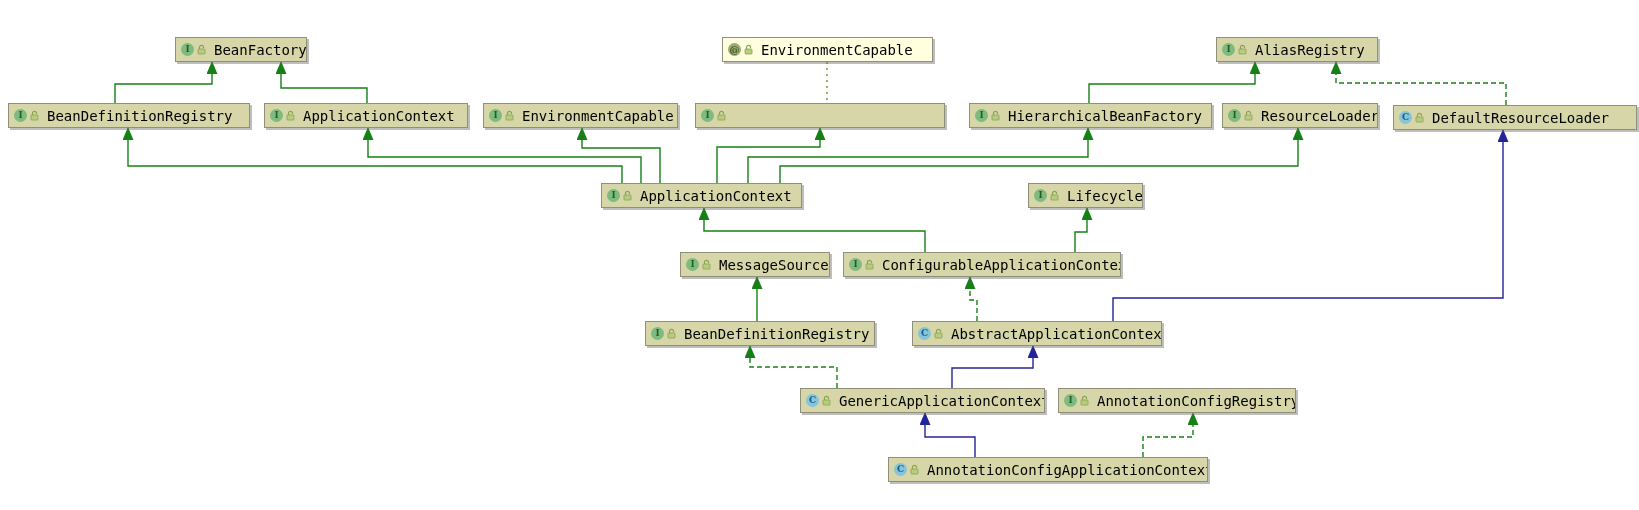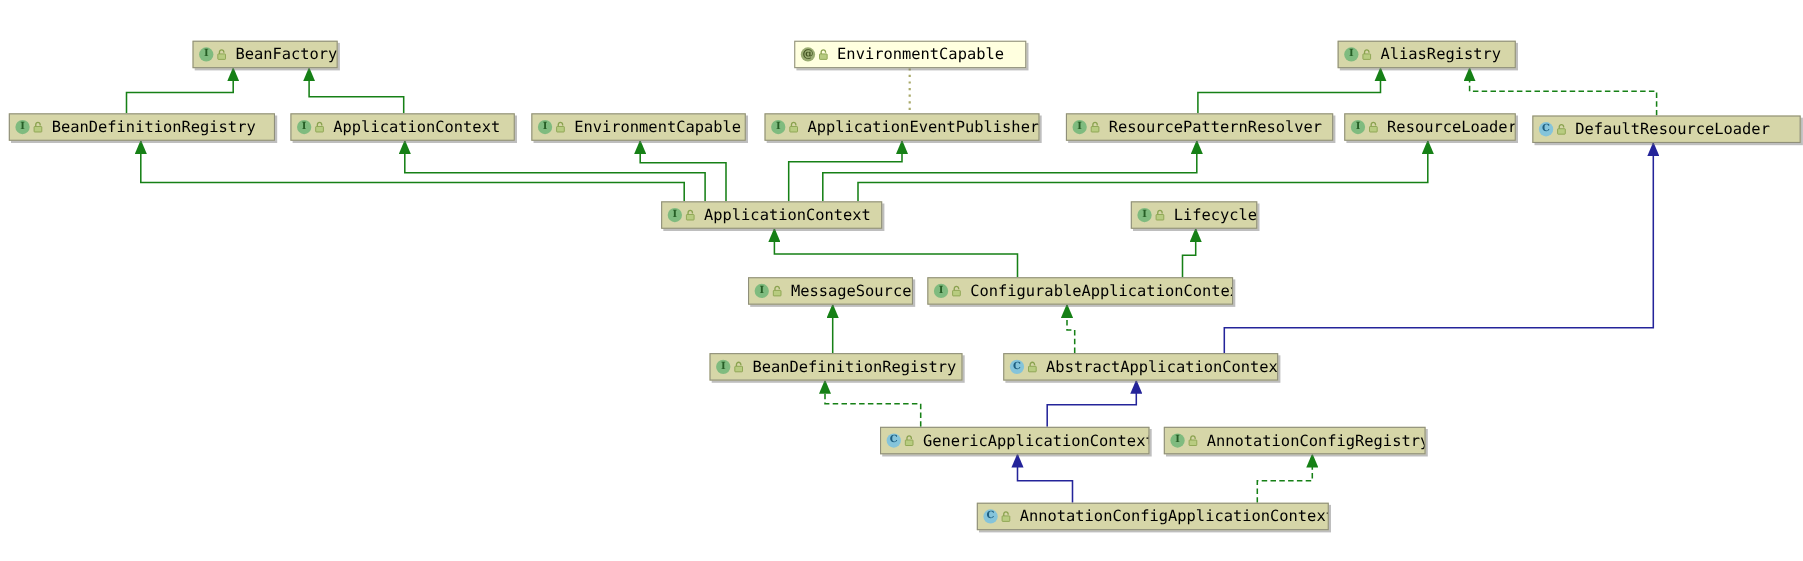--- a/index.html
+++ b/index.html
@@ -122,31 +122,30 @@
       <span class="label">EnvironmentCapable</span>
     </div>
     <div class="node kind-interface" style="left: 695px; top: 103px; width: 250px; height: 25px;">
       <span class="kicon">I</span>
       <span class="lock">
         <svg width="9" height="11" viewBox="0 0 9 11">
           <path d="M2.5 5 V3.3 a2 2 0 0 1 4 0 V4" fill="none" stroke="#8aa24f" stroke-width="1.2"></path>
           <rect x="1" y="5" width="7" height="5" rx="0.6" fill="#b8cc80" stroke="#8aa24f" stroke-width="0.8"></rect>
         </svg>
       </span>
-      <span class="label">ApplicationEventPublisher</span>
     </div>
     <div class="node kind-interface" style="left: 969px; top: 103px; width: 243px; height: 25px;">
       <span class="kicon">I</span>
       <span class="lock">
         <svg width="9" height="11" viewBox="0 0 9 11">
           <path d="M2.5 5 V3.3 a2 2 0 0 1 4 0 V4" fill="none" stroke="#8aa24f" stroke-width="1.2"></path>
           <rect x="1" y="5" width="7" height="5" rx="0.6" fill="#b8cc80" stroke="#8aa24f" stroke-width="0.8"></rect>
         </svg>
       </span>
-      <span class="label">ResourcePatternResolver</span>
+      <span class="label">HierarchicalBeanFactory</span>
     </div>
     <div class="node kind-interface" style="left: 1222px; top: 103px; width: 156px; height: 25px;">
       <span class="kicon">I</span>
       <span class="lock">
         <svg width="9" height="11" viewBox="0 0 9 11">
           <path d="M2.5 5 V3.3 a2 2 0 0 1 4 0 V4" fill="none" stroke="#8aa24f" stroke-width="1.2"></path>
           <rect x="1" y="5" width="7" height="5" rx="0.6" fill="#b8cc80" stroke="#8aa24f" stroke-width="0.8"></rect>
         </svg>
       </span>
       <span class="label">ResourceLoader</span>

